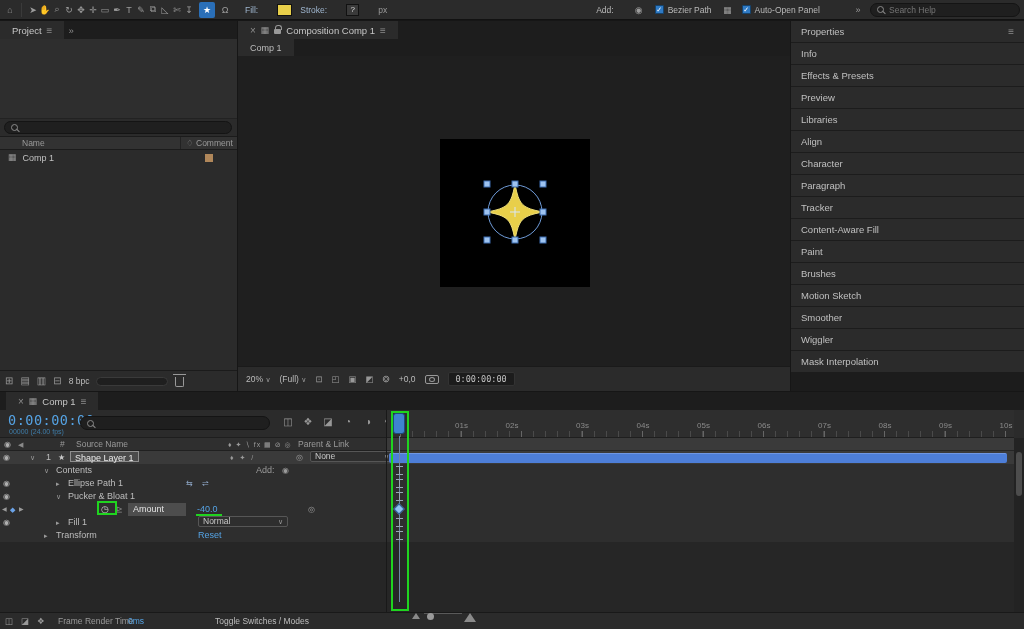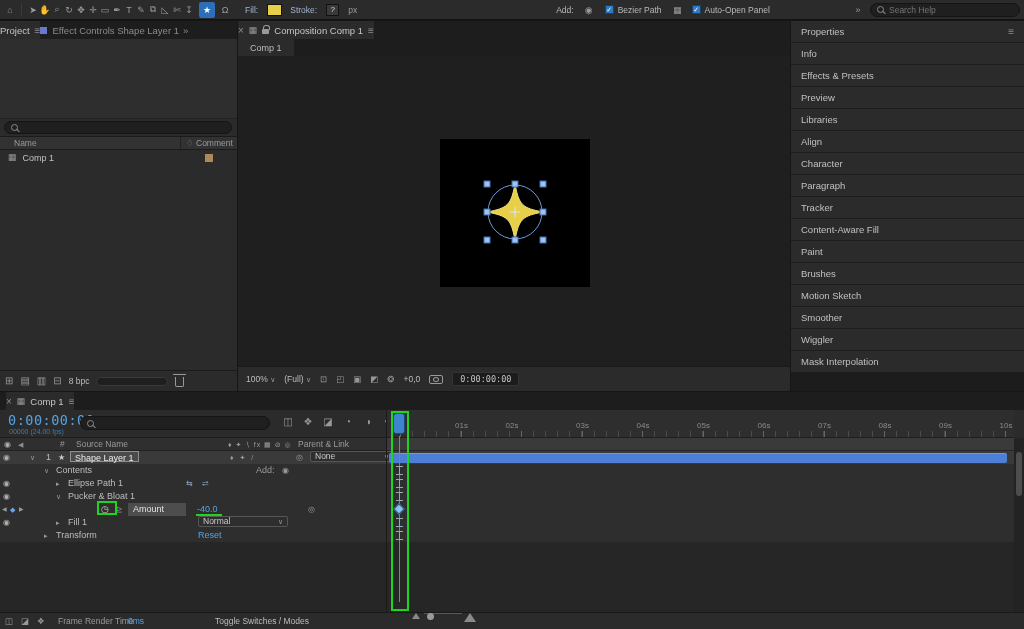--- a/index.html
+++ b/index.html
@@ -12,33 +12,33 @@
   .caret{font-size:7px;color:#999}
   .mag{display:inline-block;width:7px;height:7px;border:1px solid #8a8a8a;border-radius:50%;position:relative;flex:0 0 auto}
   .mag::after{content:"";position:absolute;width:4px;height:1px;background:#8a8a8a;transform:rotate(45deg);right:-3px;bottom:-1px}
   .lockicon{display:inline-block;width:7px;height:5px;background:#999;position:relative;border-radius:1px;margin-top:3px}
   .lockicon::before{content:"";position:absolute;top:-4px;left:1px;width:5px;height:4px;border:1px solid #999;border-bottom:none;border-radius:3px 3px 0 0}
   .trash{display:inline-block;width:9px;height:10px;border:1px solid #999;border-top:none;border-radius:0 0 2px 2px;position:relative;margin-top:2px}
   .trash::before{content:"";position:absolute;top:-3px;left:-3px;right:-3px;height:1px;background:#999}
   .cam{display:inline-block;width:14px;height:9px;border:1px solid #999;border-radius:2px;position:relative}
   .cam::after{content:"";position:absolute;inset:1px 3px;border:1px solid #999;border-radius:50%}
   .tabbar{height:18px;background:#1d1d1d;display:flex;align-items:stretch}
-  .tab{display:flex;align-items:center;gap:5px;padding:0 0;font-size:9.5px;color:#c6c6c6;background:#2b2b2b}
+  .tab{display:flex;align-items:center;gap:5px;padding:0 12px;font-size:9.5px;color:#c6c6c6;background:#2b2b2b}
   .tab.inactive{background:transparent;color:#8b8b8b}
   .searchfield{display:flex;align-items:center;gap:5px;background:#1f1f1f;border:1px solid #141414;border-radius:7px;padding:0 6px;height:14px;color:#7d7d7d}
   .searchfield input{background:transparent;border:0;outline:0;color:#9a9a9a;font-size:8.5px;width:100%;font-family:Liberation Sans, sans-serif}
   .fieldbox{position:absolute;display:flex;align-items:center;justify-content:space-between;border:1px solid #565656;border-radius:2px;font-size:8.5px;color:#c9c9c9;padding:0 4px;height:11px;top:1px;background:#2e2e2e}
   .ico{display:inline-flex;align-items:center;justify-content:center;color:#989898;line-height:1}
 
   
   #toolbar{position:absolute;left:0;top:0;width:1024px;height:20px;background:#2b2b2b;border-bottom:1px solid #121212;display:flex;align-items:center;padding:0 4px}
   #toolbar .tool{width:12px;height:16px;display:flex;align-items:center;justify-content:center;color:#9c9c9c;font-size:9px;flex:0 0 auto}
   #toolbar .tbsep{width:6px;height:14px;border-right:1px solid #3a3a3a;margin-right:5px;flex:0 0 auto}
   #toolbar .tool.star-active{background:#2a6fb8;color:#fff;border-radius:2px;width:16px;margin-left:4px}
-  .tb-label{font-size:8.5px;color:#9fb6cf;margin:0 9px;flex:0 0 auto}
+  .tb-label{font-size:8.5px;color:#9fb6cf;margin:0 19px;flex:0 0 auto}
   .swatch-fill{width:15px;height:12px;background:#e8cf4a;border:1px solid #111;flex:0 0 auto}
   .swatch-stroke{width:13px;height:12px;background:#3a3a3a;border:1px solid #111;color:#ddd;font-size:8px;display:flex;align-items:center;justify-content:center;flex:0 0 auto}
   .checkbox{width:9px;height:9px;background:#2f7ac4;border:1px solid #14436e;border-radius:1px;display:inline-flex;align-items:center;justify-content:center;color:#fff;font-size:7px;flex:0 0 auto}
   .checkbox::after{content:"✓"}
   .cb-label{font-size:8.5px;color:#b9b9b9;margin-left:4px;flex:0 0 auto}
 
   
   .panel{position:absolute;background:#2b2b2b;overflow:hidden}
   #project{left:0;top:21px;width:237px;height:370px}
   #viewer{left:238px;top:21px;width:552px;height:370px}
@@ -158,37 +158,33 @@
     <input placeholder="Search Help" style="">
   </span>
 </div>
 
 <div id="project" class="panel">
   <div class="tabbar">
     <div class="tab">
       <span>Project</span>
       <span class="menu-ico">≡</span>
     </div>
-    <div class="tab inactive">
-      <span style="width:7px;height:7px;background:#6a79d0;display:inline-block"></span>
-      <span>Effect Controls Shape Layer 1</span>
-    </div>
     <div class="tab inactive" style="padding:0 4px">
       <span>»</span>
     </div>
   </div>
   <div class="pv-area"></div>
   <div class="proj-search">
     <span class="searchfield" style="width:228px;height:13px">
       <span class="mag"></span>
       <input style="">
     </span>
   </div>
   <div class="proj-head">
-    <span style="padding-left:14px">Name</span>
+    <span style="padding-left:22px">Name</span>
     <span style="position:absolute;left:180px;top:0;bottom:0;border-left:1px solid #222"></span>
     <span style="position:absolute;left:186px;color:#8c8c8c">♢</span>
     <span style="position:absolute;left:196px">Comment</span>
   </div>
   <div class="proj-row">
     <span class="ico" style="margin-left:8px;font-size:9px">▦</span>
     <span style="margin-left:6px">Comp 1</span>
     <span style="position:absolute;left:205px;width:8px;height:8px;background:#b0875a;display:inline-block"></span>
   </div>
   <div class="proj-foot">
@@ -230,21 +226,21 @@
         <rect x="44" y="70" width="6" height="6"></rect>
         <rect x="100" y="70" width="6" height="6"></rect>
         <rect x="44" y="98" width="6" height="6"></rect>
         <rect x="72" y="98" width="6" height="6"></rect>
         <rect x="100" y="98" width="6" height="6"></rect>
       </g>
     </svg>
   </div>
   <div id="viewer-foot">
     <span>
-      <span>100%</span>
+      <span>20%</span>
       <span class="caret">∨</span>
     </span>
     <span>
       <span>(Full)</span>
       <span class="caret">∨</span>
     </span>
     <span class="ico">⊡</span>
     <span class="ico">◰</span>
     <span class="ico">▣</span>
     <span class="ico">◩</span>

